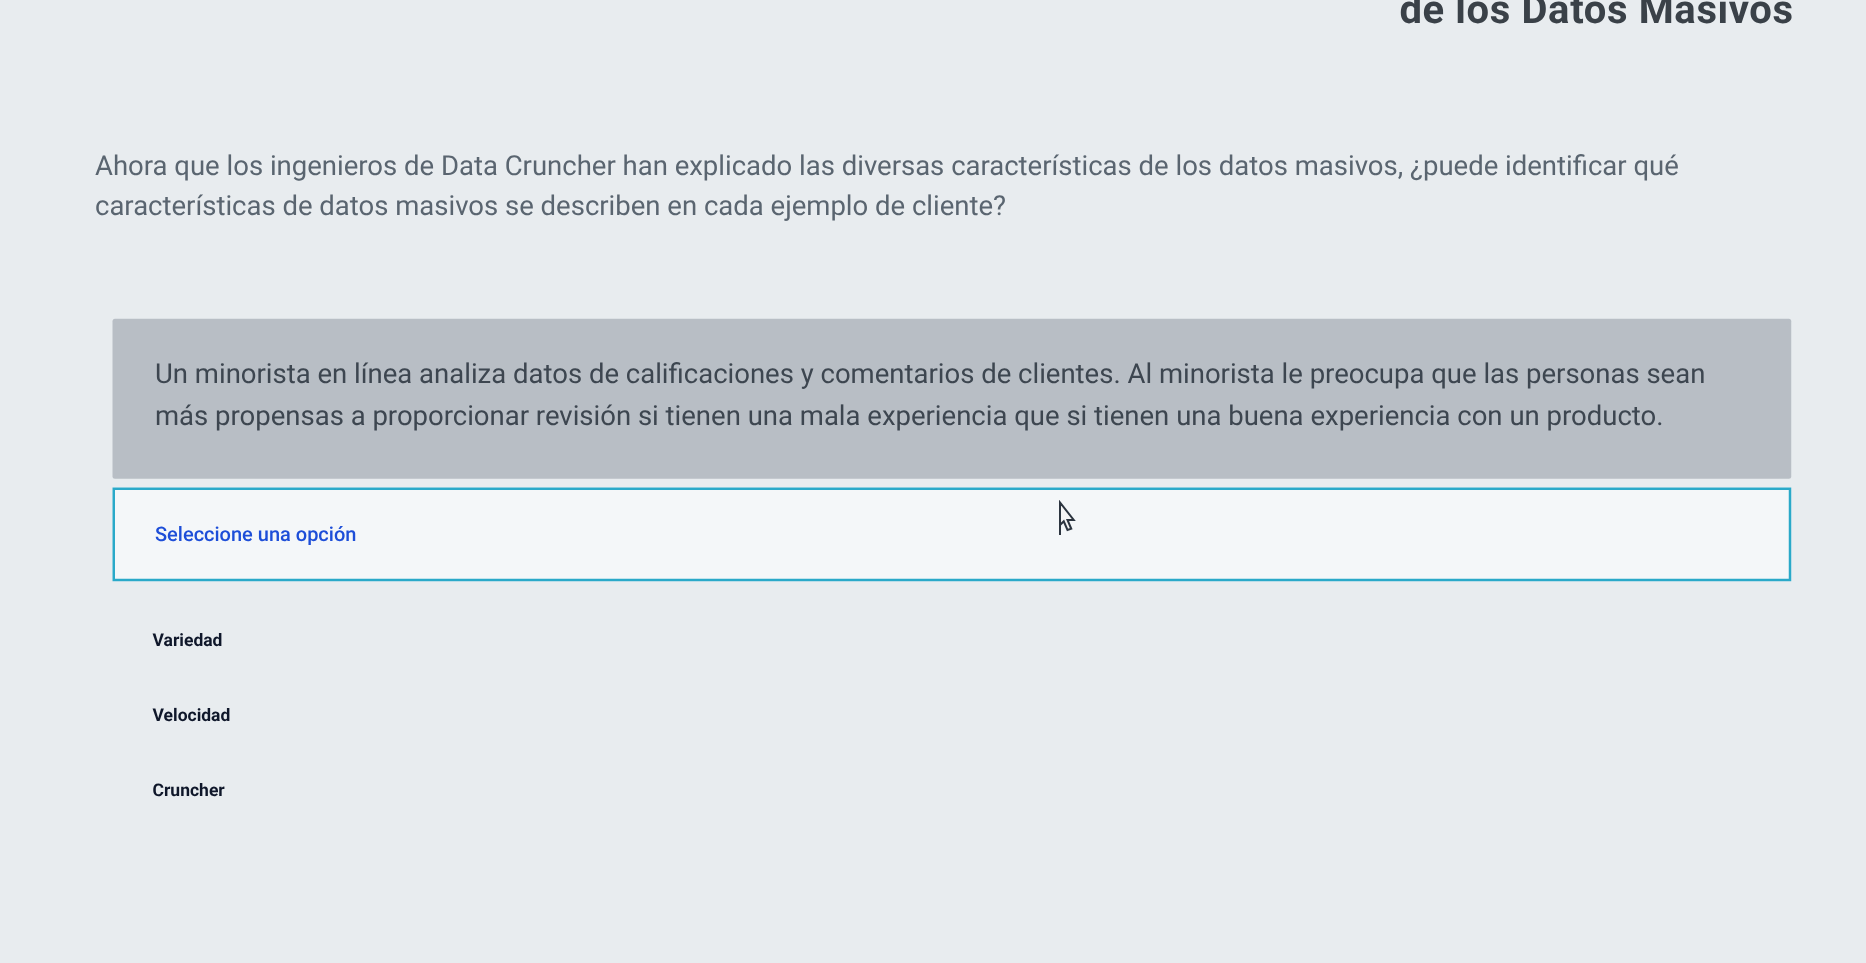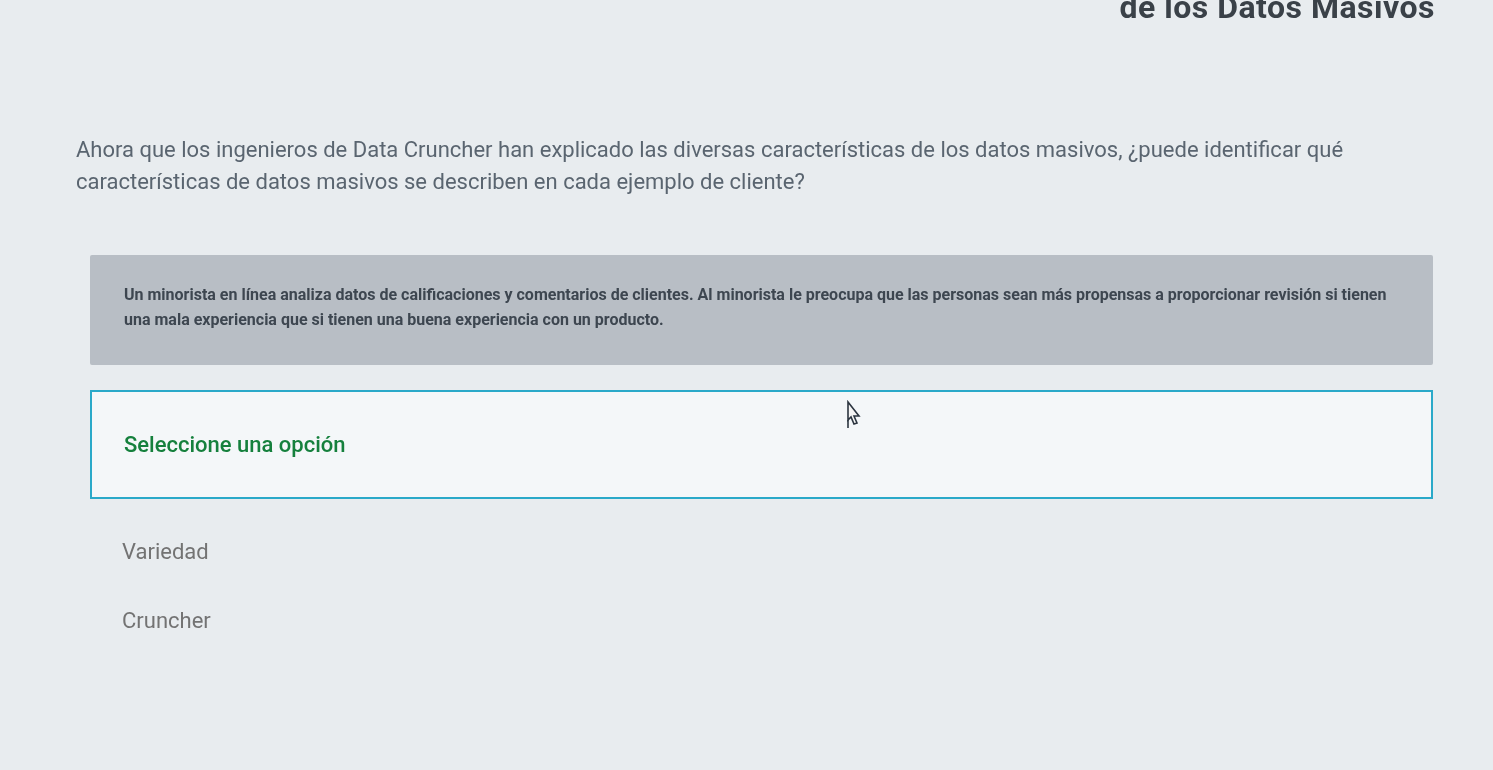--- a/index.html
+++ b/index.html
@@ -20,69 +20,69 @@
       position: absolute;
       top: -12px;
       right: 58px;
       font-size: 32px;
       font-weight: 700;
       color: #3a4148;
       letter-spacing: 0.5px;
     }
     .instruction {
       position: absolute;
-      top: 134px;
+      top: 118px;
       left: 76px;
       right: 60px;
       font-size: 22px;
       line-height: 1.45;
       color: #5a6570;
       font-weight: 400;
     }
     .question-box {
       position: absolute;
       top: 255px;
       left: 90px;
       right: 60px;
       background: #b8bec5;
       padding: 28px 34px 32px 34px;
       border-radius: 2px;
     }
     .question-text {
-      font-size: 16px;
+      font-size: 22px;
       line-height: 1.55;
       color: #3d4650;
-      font-weight: 700;
+      font-weight: 400;
     }
     .select-wrapper {
       position: absolute;
       top: 390px;
       left: 90px;
       right: 60px;
     }
     .select-box {
       border: 2px solid #2aa9c9;
       background: #f4f7f9;
-      padding: 40px 32px;
-      font-size: 22px;
-      color: #15803d;
+      padding: 26px 32px;
+      font-size: 16px;
+      color: #1d4ed8;
       font-weight: 500;
       cursor: pointer;
       position: relative;
     }
     .options-list {
       margin-top: 18px;
       background: #e8ecef;
     }
     .option-item {
       padding: 22px 32px;
-      font-size: 22px;
-      color: #737373;
+      font-size: 14px;
+      color: #0f172a;
       cursor: pointer;
-      font-weight: 400;
+      font-weight: 700;
     }
     .cursor-icon {
       position: absolute;
       top: 400px;
       left: 840px;
       font-size: 28px;
       color: #2c3540;
       pointer-events: none;
       z-index: 10;
     }
@@ -96,20 +96,21 @@
 
 <div class="question-box">
   <div class="question-text">Un minorista en línea analiza datos de calificaciones y comentarios de clientes. Al minorista le preocupa que las personas sean más propensas a proporcionar revisión si tienen una mala experiencia que si tienen una buena experiencia con un producto.</div>
 </div>
 
 <div class="select-wrapper">
   <div class="select-box">Seleccione una opción</div>
 
   <div class="options-list">
     <div class="option-item">Variedad</div>
+    <div class="option-item">Velocidad</div>
     <div class="option-item">Cruncher</div>
   </div>
 </div>
 
 <div class="cursor-icon">
   <svg width="28" height="32" viewBox="0 0 28 32" fill="none" stroke="#2c3540" stroke-width="1.6">
     <path d="M8 2 L8 20 L11 17 L14 24 L17 23 L14 16 L19 16 Z" fill="#f5f5f5"></path>
     <line x1="8" y1="20" x2="8" y2="28"></line>
   </svg>
 </div>

